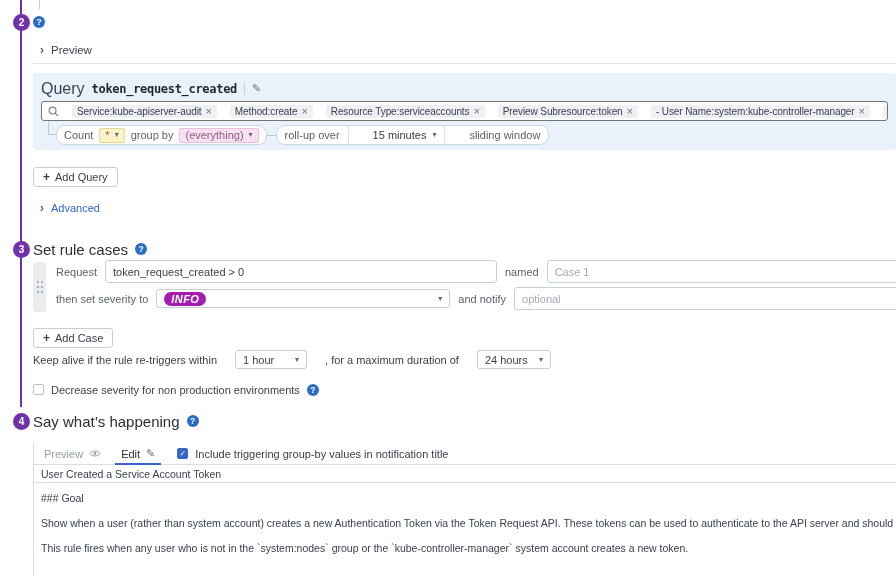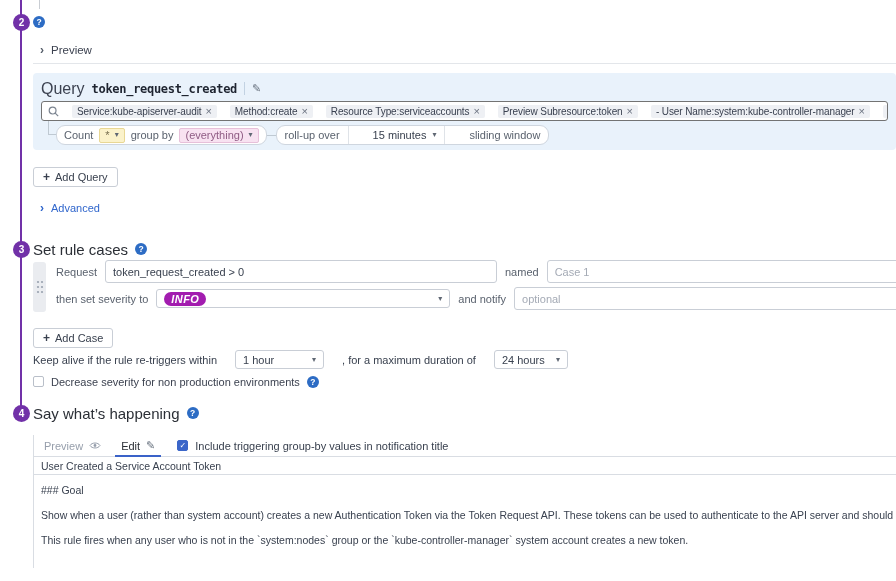--- a/index.html
+++ b/index.html
@@ -77,24 +77,24 @@
   .inp { background:#fff; border:1px solid #c9ced6; border-radius:3px; height:23px; padding:0 7px; font-size:11px; color:#39414f; font-family:"Liberation Sans", sans-serif; outline:none; }
   .inp::placeholder { color:#a4aab5; }
   .grow { flex:1 1 auto; min-width:0; }
   .trigger-inp { width:392px; }
   .dropdown { background:#fff; border:1px solid #c9ced6; border-radius:3px; height:19px; display:flex; align-items:center; justify-content:space-between; padding:0 7px; cursor:pointer; }
   .sev-dd { width:294px; }
   .badge-info { background:#a21caf; color:#fff; font-size:11px; font-weight:bold; border-radius:8px; padding:1px 7px; letter-spacing:0.4px;font-style:italic; }
   .add-case { margin-top:16px; }
 
   .keepalive { margin-top:2px; display:flex; align-items:center; gap:18px; height:19px; color:#39414f; }
-  .ka-dd1 { width:89px; } .ka-dd2 { width:74px; }
+  .ka-dd1 { width:72px; } .ka-dd2 { width:74px; }
   .dd-val { color:#39414f; }
 
-  .decrease { margin-top:6px; display:flex; align-items:center; gap:7px; height:13px; color:#3c4250; }
+  .decrease { margin-top:14px; display:flex; align-items:center; gap:7px; height:13px; color:#3c4250; }
   .cb { width:11px; height:11px; border:1px solid #b9bfc9; border-radius:2px; background:#fff; flex:0 0 auto; cursor:pointer; }
   .cb-checked { width:11px; height:11px; border-radius:2px; background:#3b66c9; border:1px solid #3b66c9; color:#fff; font-size:8px; display:flex; align-items:center; justify-content:center; flex:0 0 auto; cursor:pointer; }
 
   .sec3-head { margin-top:16px; }
   .editor { margin-top:13px; margin-right:-8px; border-left:1px solid #d9dde3; }
   .tabbar { display:flex; align-items:center; border-bottom:1px solid #d9dde3; height:22px; padding-left:0; }
   .tab { display:flex; align-items:center; gap:6px; padding:0 10px; height:100%; position:relative; cursor:pointer; }
   .tab-inactive { color:#969eab; }
   .tab-active { color:#2b2f36; }
   .tab-active::after { content:""; position:absolute; left:4px; right:4px; bottom:-1px; height:2px; background:#3a62c8; }

